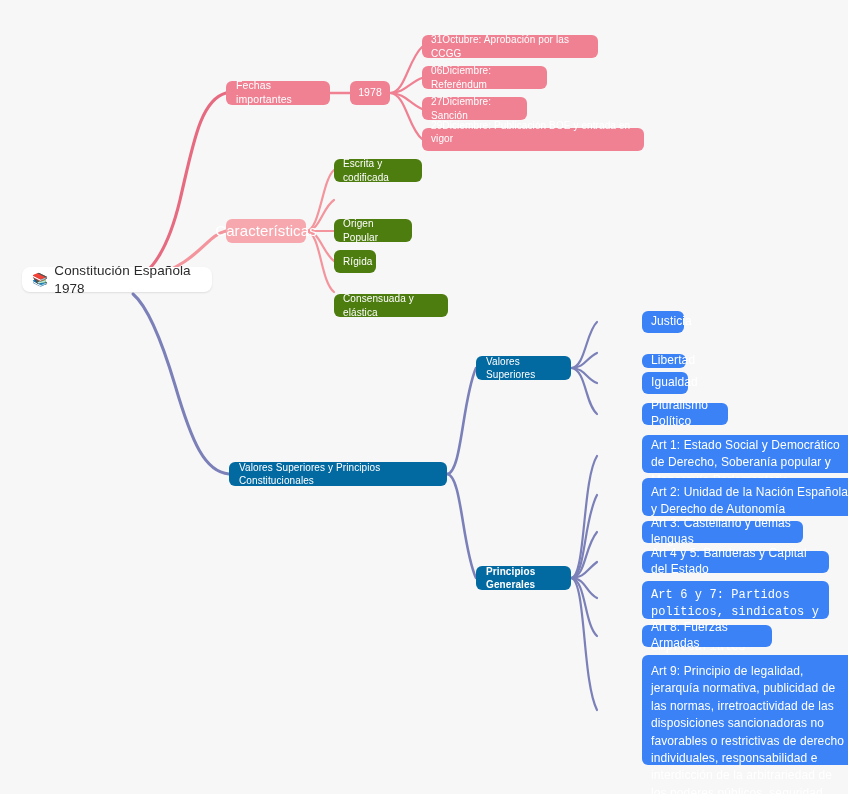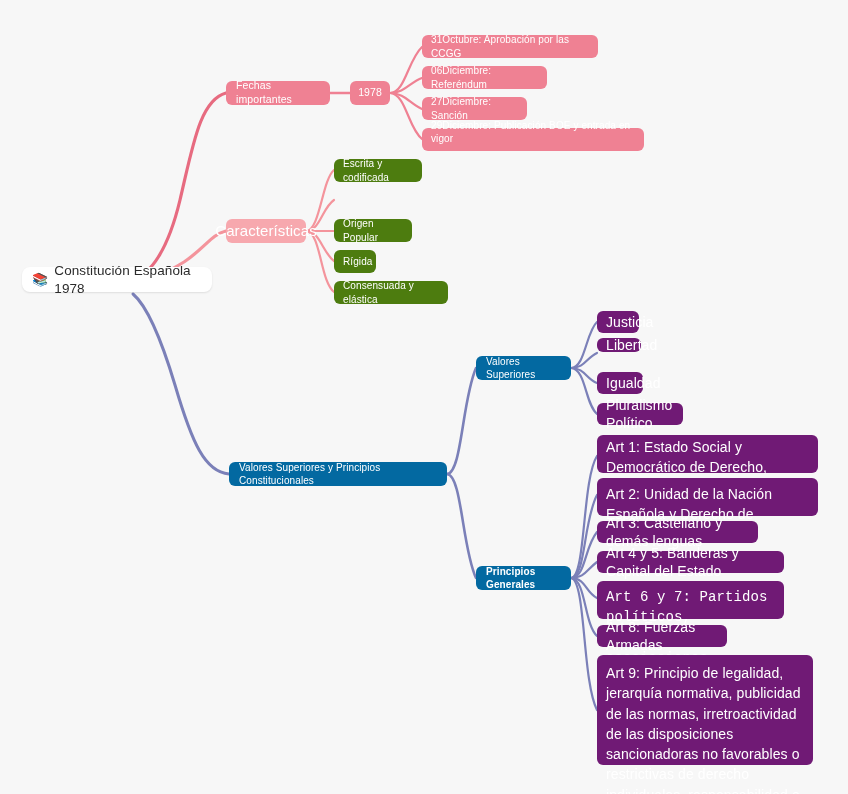--- a/index.html
+++ b/index.html
@@ -64,24 +64,25 @@
     font-size: 10px;
     padding: 6px 9px;
   }
   .node.pink-soft-leaf {
     background: #4d7c0f;
     color: #ffffff;
     font-size: 10px;
     padding: 6px 9px;
   }
   .node.purple {
-    background: #701a75;
-    color: #ffffff;
-    font-size: 14px;
+    background: #3b82f6;
+    color: #ffffff;
+    font-size: 12px;
     padding: 6px 9px;
+    margin-left: 45px;
   }
   .node.purple-branch {
     background: #0369a1;
     color: #ffffff;
     font-size: 10px;
     padding: 6px 10px;
   }
   .node.multiline {
     align-items: flex-start;
     line-height: 1.45;
@@ -162,36 +163,36 @@
 
   <div class="node pink-soft-leaf" style="left:334px; top:159px; width:88px; height:23px;">
     <span>Escrita y codificada</span>
   </div>
   <div class="node pink-soft-leaf" style="left:334px; top:219px; width:78px; height:23px;">
     <span>Origen Popular</span>
   </div>
   <div class="node pink-soft-leaf" style="left:334px; top:250px; width:42px; height:23px;">
     <span>Rígida</span>
   </div>
-  <div class="node pink-soft-leaf" style="left:334px; top:281px; width:114px; height:23px;">
+  <div class="node pink-soft-leaf" style="left:334px; top:294px; width:114px; height:23px;">
     <span>Consensuada y elástica</span>
   </div>
 
   <div class="node purple-branch" style="left:229px; top:462px; width:218px; height:24px; justify-content:center;">
     <span>Valores Superiores y Principios Constitucionales</span>
   </div>
 
   <div class="node purple-branch" style="left:476px; top:356px; width:95px; height:24px; justify-content:center;">
     <span>Valores Superiores</span>
   </div>
 
   <div class="node purple" style="left:597px; top:311px; width:42px; height:22px;">
     <span>Justicia</span>
   </div>
-  <div class="node purple" style="left:597px; top:338px; width:44px; height:14px;">
+  <div class="node purple" style="left:597px; top:354px; width:44px; height:14px;">
     <span>Libertad</span>
   </div>
   <div class="node purple" style="left:597px; top:372px; width:46px; height:22px;">
     <span>Igualdad</span>
   </div>
   <div class="node purple" style="left:597px; top:403px; width:86px; height:22px;">
     <span>Pluralismo Político</span>
   </div>
 
   <div class="node purple-branch" style="left:476px; top:566px; width:95px; height:24px; justify-content:center;font-weight:bold;">

